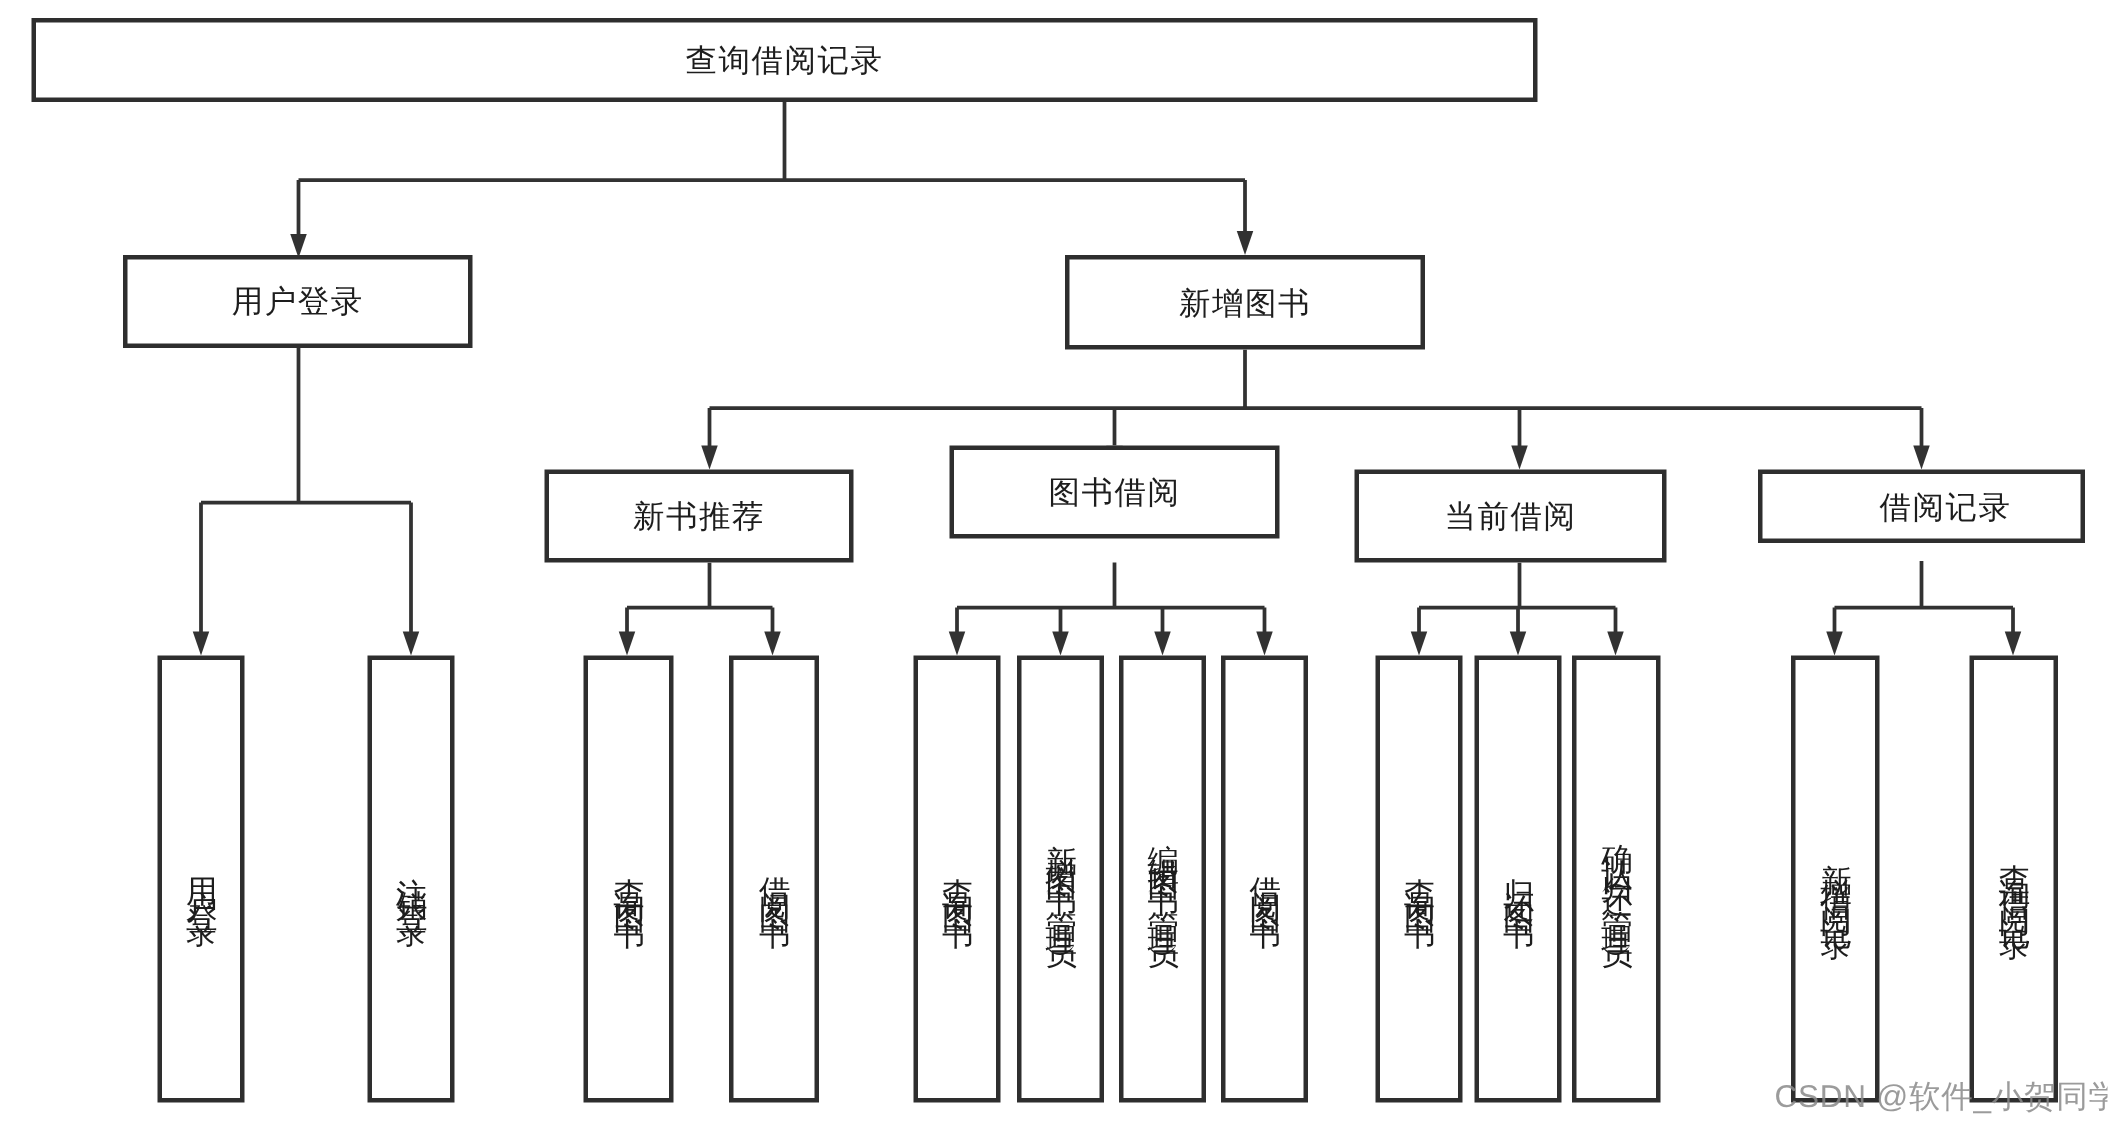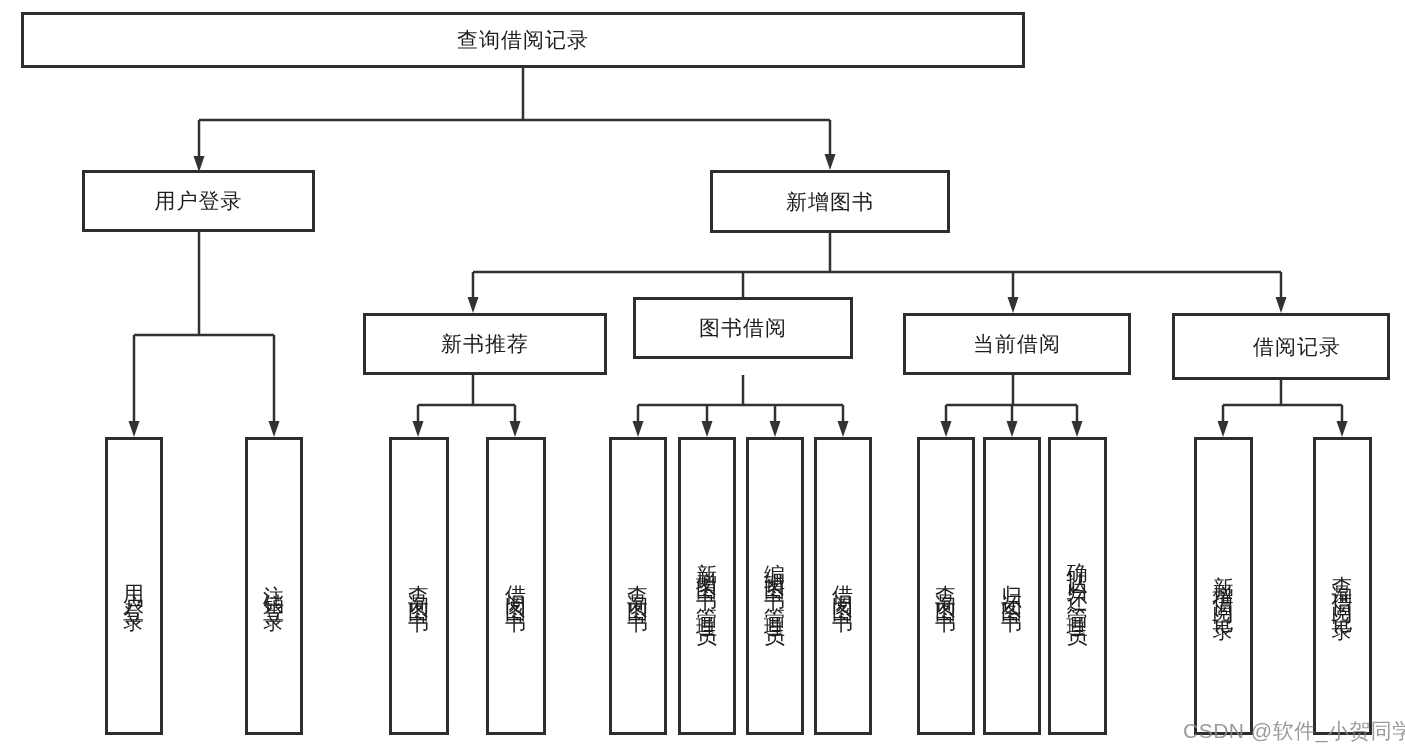--- a/index.html
+++ b/index.html
@@ -16,24 +16,24 @@
   }
   .h{font-size:21px;letter-spacing:1px;white-space:nowrap;}
   .v{
     writing-mode:vertical-rl;text-orientation:mixed;
     font-size:21px;letter-spacing:9px;line-height:1;
   }
   
   #n-root{left:21px;top:12px;width:1004px;height:56px;}
   #n-user-login{left:82px;top:170px;width:233px;height:62px;}
   #n-book-mgmt{left:710px;top:170px;width:240px;height:63px;}
-  #n-new-book-rec{left:363px;top:313px;width:244px;height:62px;}
+  #n-new-book-rec{left:363px;top:313px;width:206px;height:62px;}
   #n-book-borrow{left:633px;top:297px;width:220px;height:62px;}
-  #n-current-borrow{left:903px;top:313px;width:228px;height:62px;}
-  #n-borrow-records{left:1172px;top:313px;width:218px;height:67px;padding-left:32px;}
+  #n-current-borrow{left:903px;top:313px;width:208px;height:62px;}
+  #n-borrow-records{left:1172px;top:313px;width:218px;height:49px;padding-left:32px;}
   .leaf{top:437px;height:298px;width:58px;}
   #lf-0{left:105px;}  #lf-1{left:245px;}
   #lf-2{left:389px;width:60px;}  #lf-3{left:486px;width:60px;}
   #lf-4{left:609px;}  #lf-5{left:678px;}  #lf-6{left:746px;}  #lf-7{left:814px;}
   #lf-8{left:917px;}  #lf-9{left:983px;}  #lf-10{left:1048px;width:59px;}
   #lf-11{left:1194px;width:59px;}  #lf-12{left:1313px;width:59px;}
   #watermark{
     position:absolute;left:1183px;top:717px;z-index:3;
     font-size:21px;color:rgba(138,138,138,0.85);letter-spacing:0.5px;white-space:nowrap;
   }

